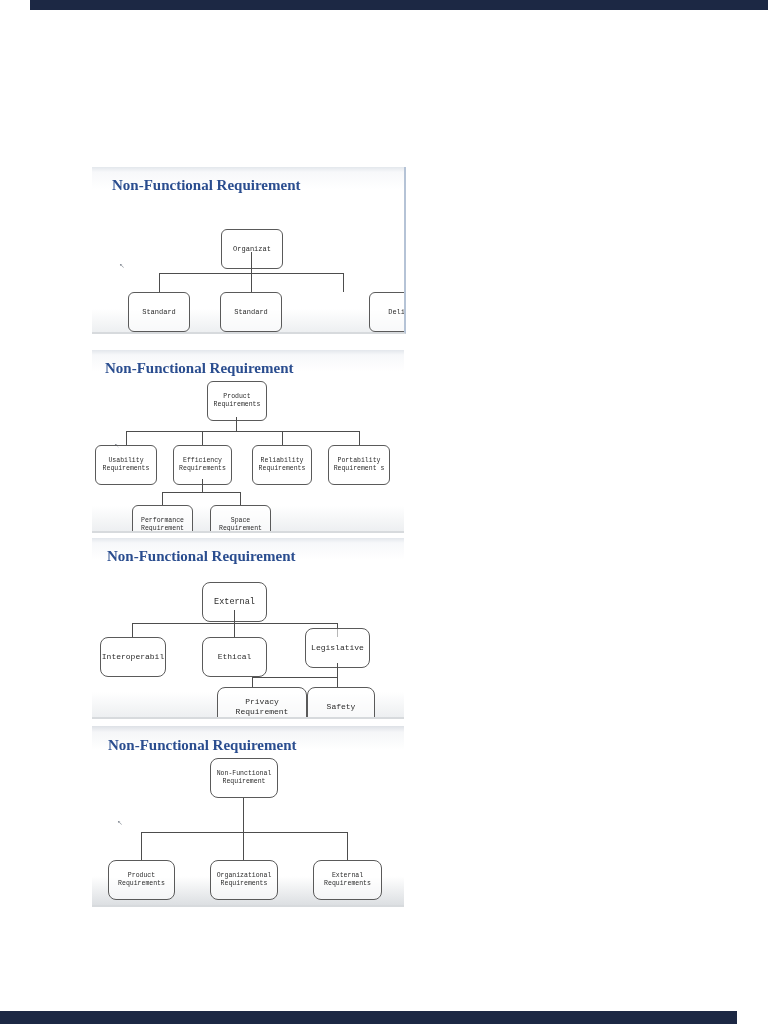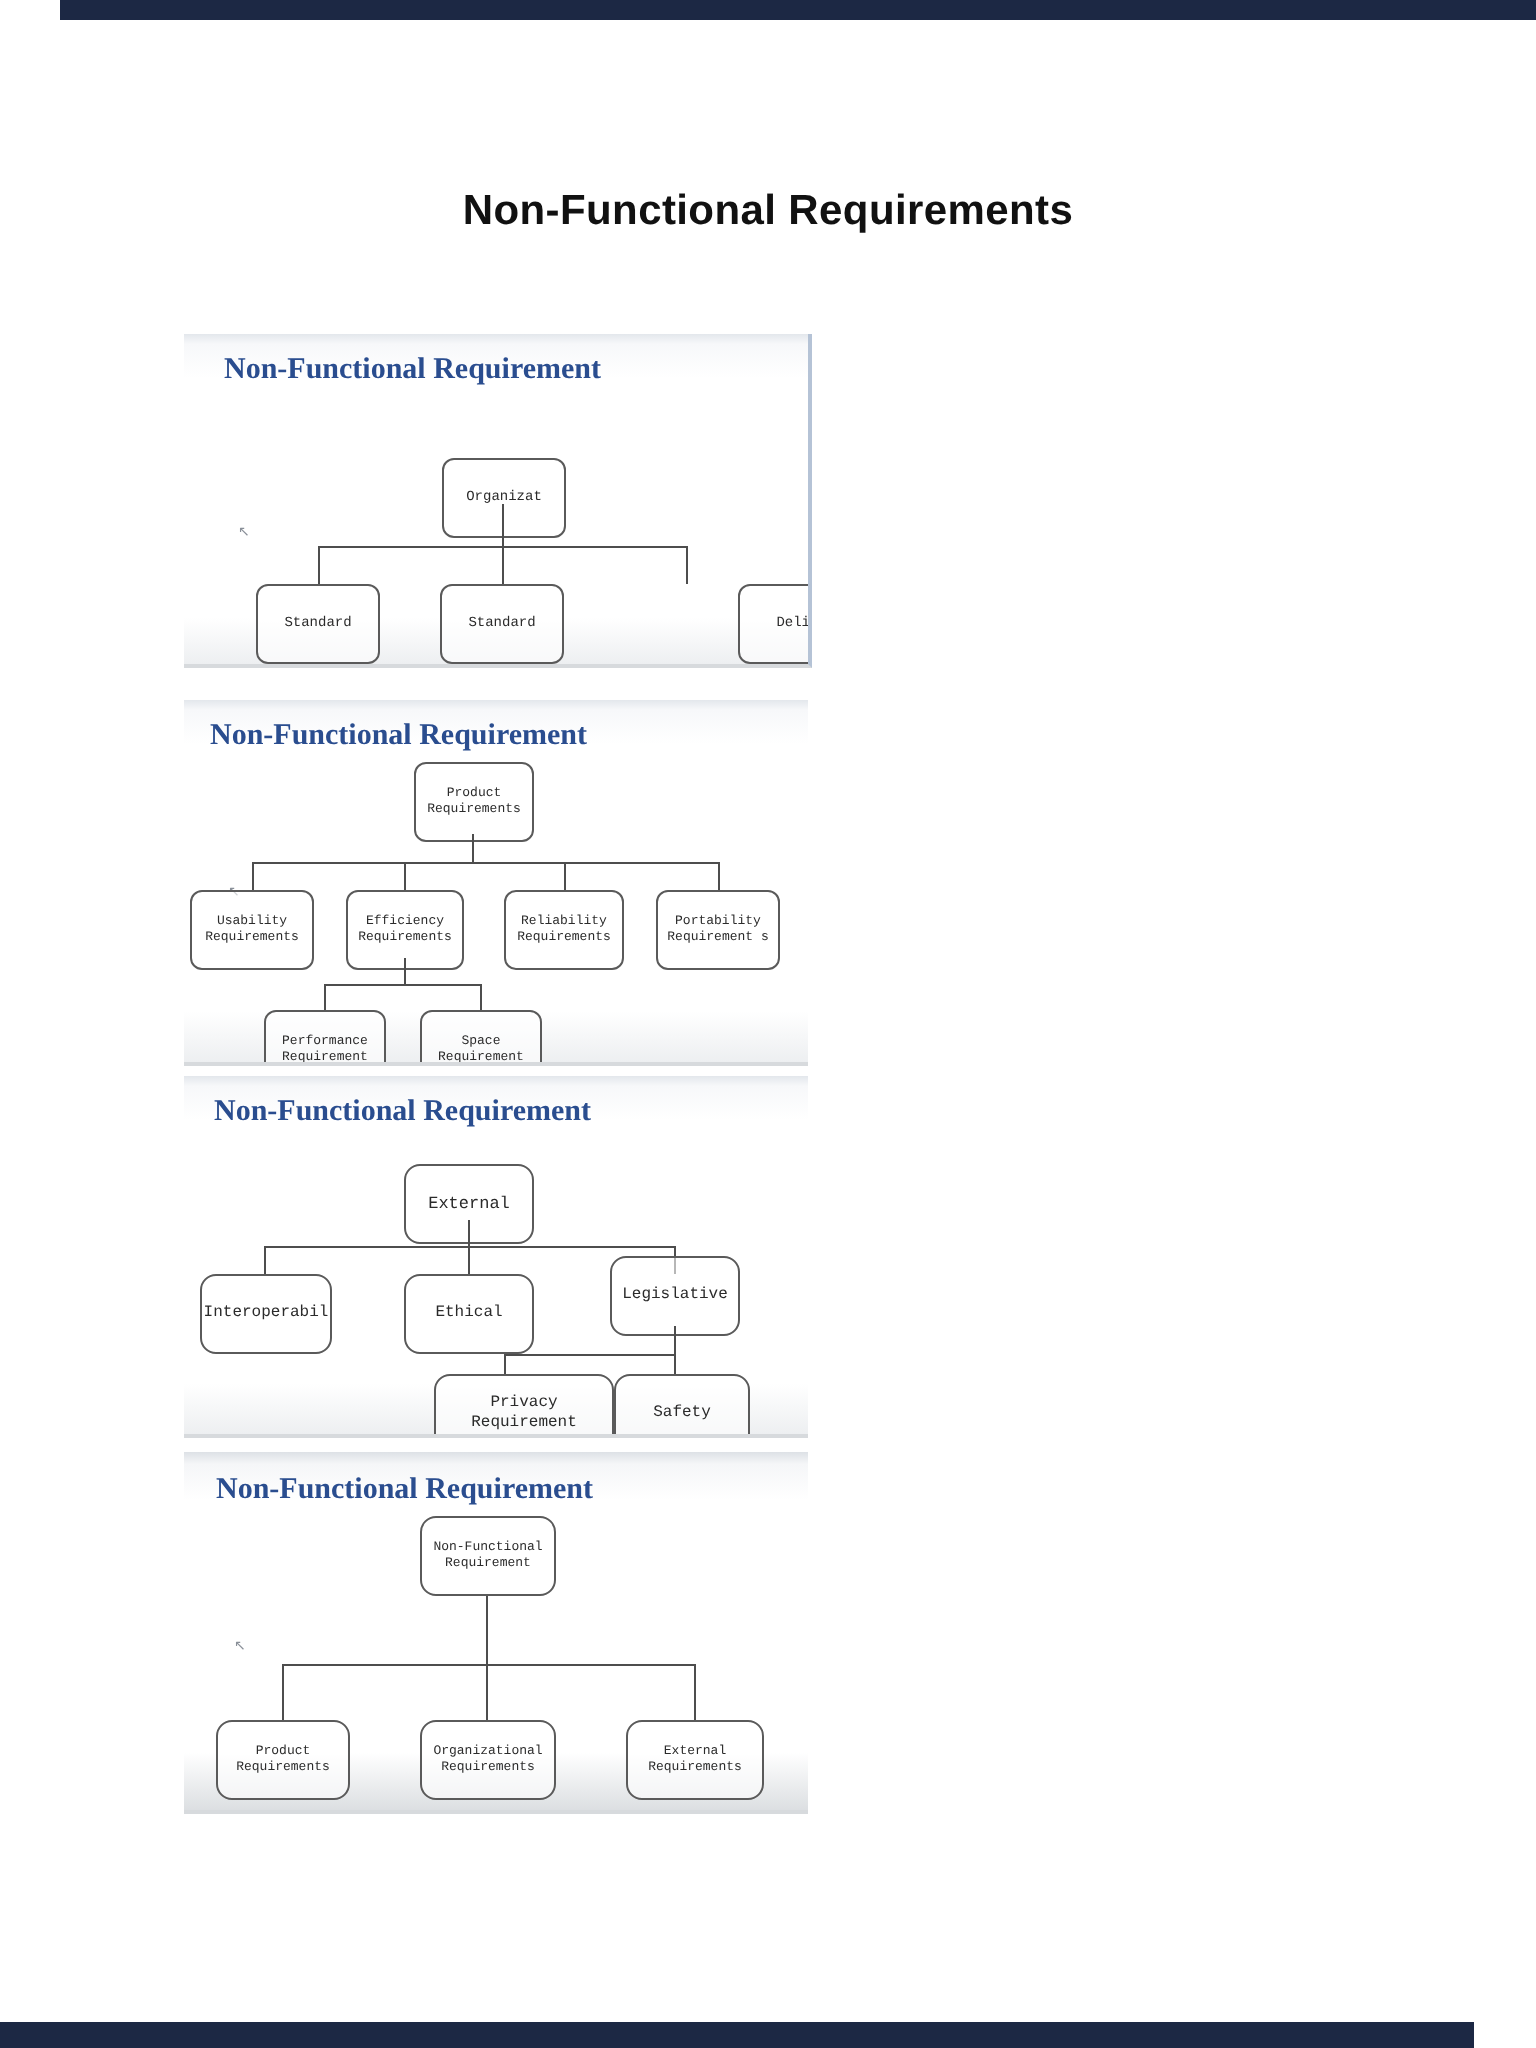--- a/index.html
+++ b/index.html
@@ -41,21 +41,20 @@
   .r8 { border-radius:8px; }
 </style>
 </head>
 <body>
 
 <div class="page">
 
   <div class="viewer-bar top"></div>
   <div class="viewer-bar bottom"></div>
 
-  <h1 class="doc-title">Non-Functional Requirements</h1>
 
   <section class="slide slide1">
     <h2 class="slide-heading" style="left:20px; top:10px;">Non-Functional Requirement</h2>
     <span class="artifact" style="left:27px; top:95px;">↖</span>
     <div class="node f7" style="left:129px; top:62px; width:62px; height:23px;">Organizat</div>
     <div class="vline" style="left:159px; top:85px; height:21px;"></div>
     <div class="hline" style="left:67px; top:106px; width:185px;"></div>
     <div class="vline" style="left:67px; top:106px; height:19px;"></div>
     <div class="vline" style="left:159px; top:106px; height:19px;"></div>
     <div class="vline" style="left:251px; top:106px; height:19px;"></div>

